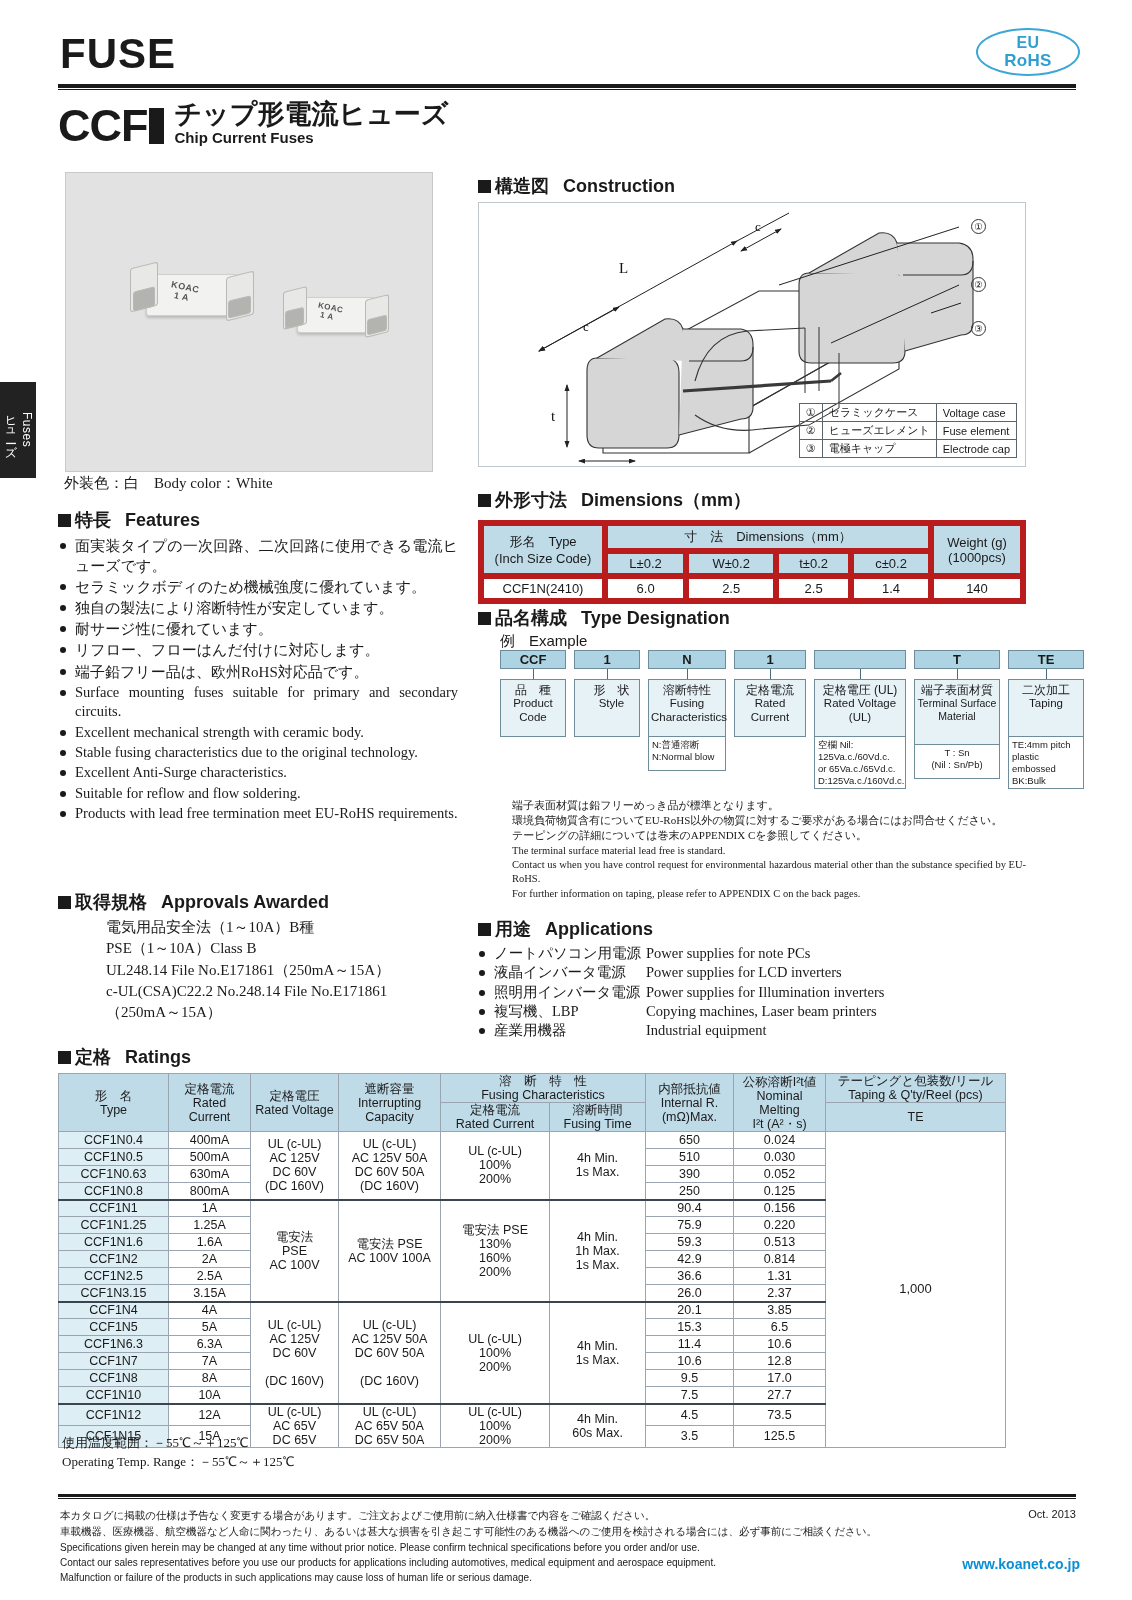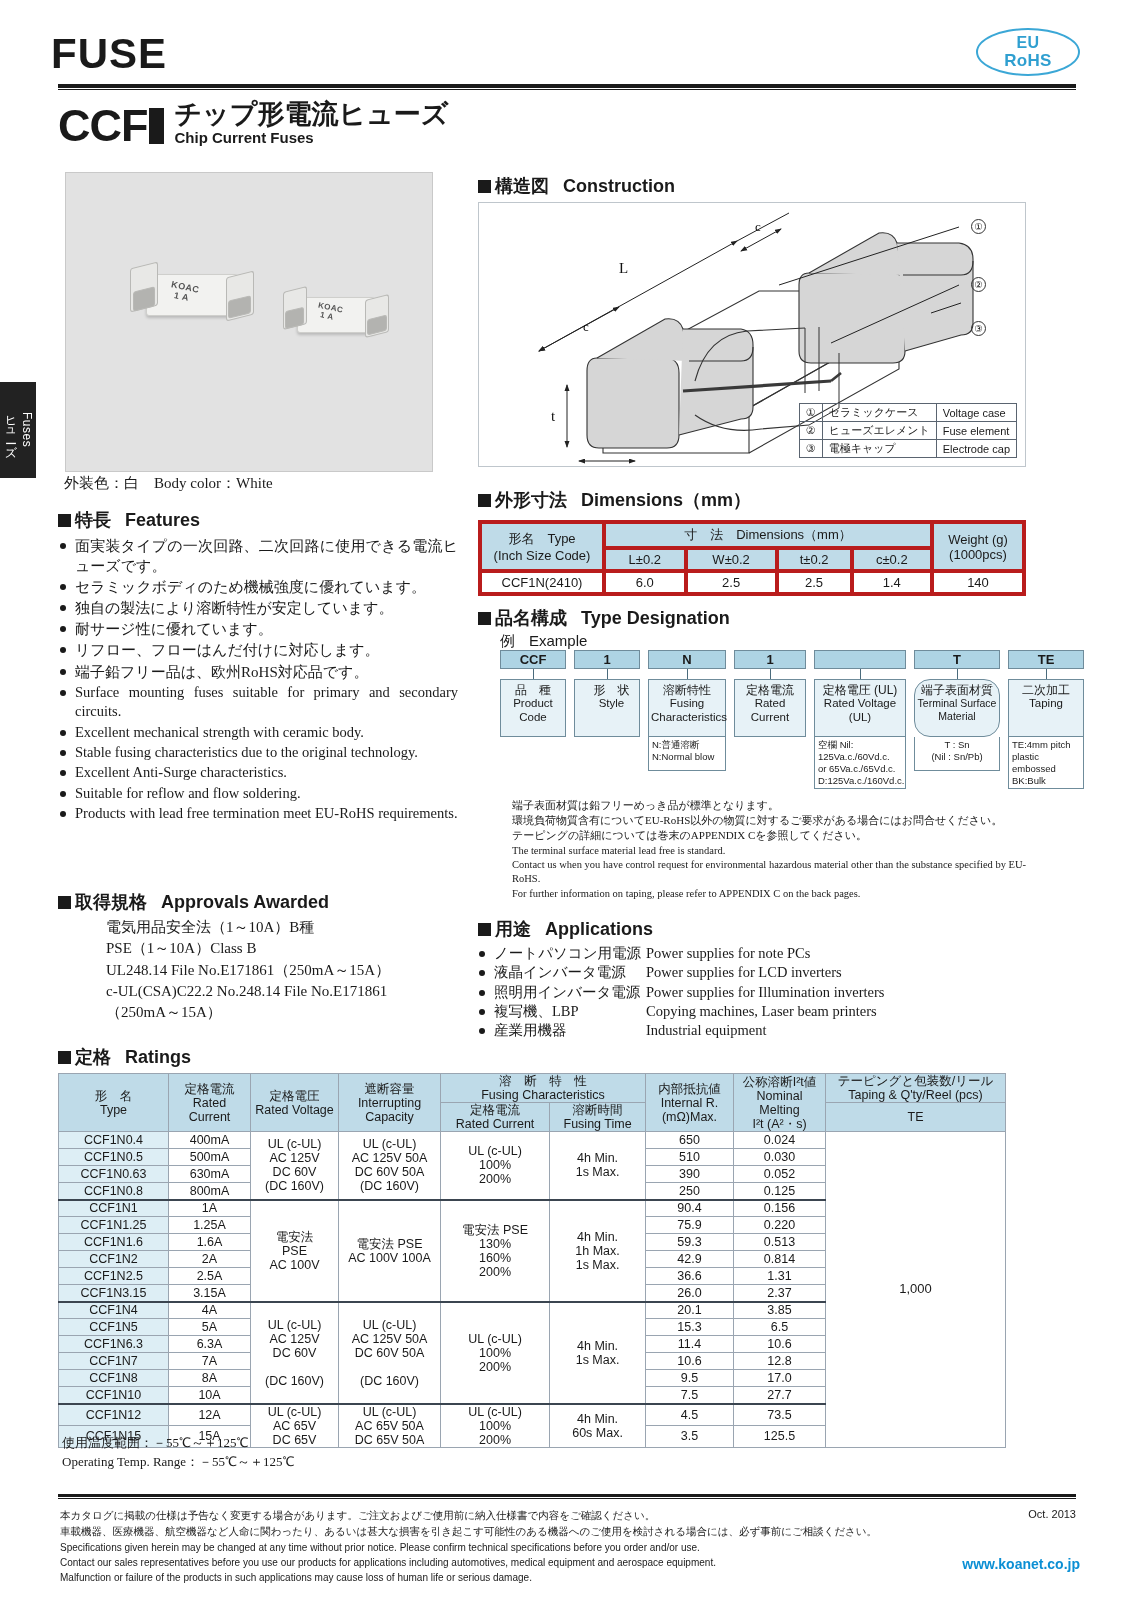--- a/index.html
+++ b/index.html
@@ -9,21 +9,21 @@
     background:#ffffff;
     font-family:"Liberation Sans", sans-serif;
     color:#1a1a1a;
     position:relative;
     overflow:hidden;
   }
   .page { position:absolute; inset:0; }
 
   
   .hdr-title {
-    position:absolute; left:51px; top:30px;
+    position:absolute; left:60px; top:30px;
     font-size:42px; font-weight:bold; letter-spacing:1px;
     font-family:"Liberation Sans", sans-serif;
   }
   .hdr-rule {
     position:absolute; left:58px; top:84px; width:1018px;
     border-top:4px solid #1a1a1a; border-bottom:1px solid #1a1a1a; height:6px;
   }
   .rohs {
     position:absolute; right:52px; top:28px;
     width:104px; height:48px;
@@ -115,21 +115,21 @@
     font-size:9.5px; line-height:1;
   }
   .leg { position:absolute; right:8px; bottom:8px; border-collapse:collapse; font-size:11px; }
   .leg td { border:1px solid #5a6470; padding:1px 6px; white-space:nowrap; }
   .leg td.n { text-align:center; width:22px; }
   .leg td.jp { font-size:11px; }
 
   
   table.dt { border-collapse:collapse; font-size:13px; }
   table.dt th, table.dt td {
-    border:4px solid #b91c1c; text-align:center; padding:2px 4px;
+    border:6px solid #b91c1c; text-align:center; padding:2px 4px;
   }
   table.dt th { background:#bfdbe8; font-weight:normal; }
   table.dt td { background:#fff; }
 
   
   .td-wrap { position:absolute; left:500px; top:650px; }
   .td-col { position:absolute; }
   .td-code {
     background:#aed4e4; border:1px solid #6f8c9b; text-align:center;
     font-size:13px; font-weight:bold; height:19px; line-height:17px;
@@ -473,21 +473,21 @@
       </div>
       <div class="td-sub" style="white-space:pre-line; height:52px;">空欄 Nil:
   125Va.c./60Vd.c.
   or 65Va.c./65Vd.c.
 D:125Va.c./160Vd.c.</div>
     </div>
 
     <div class="td-col" style="left:414px; top:0px; width:86px;">
       <div class="td-code">T</div>
       <div class="td-stem"></div>
-      <div class="td-box" style="height:58px; font-size:10.5px;border-radius:16px;">
+      <div class="td-box" style="height:66px; font-size:10.5px;">
         <div class="jp">端子表面材質</div>
         <div style="white-space:pre-line">Terminal Surface Material</div>
       </div>
       <div class="td-sub c" style="white-space:pre-line; height:34px;">T : Sn
 (Nil : Sn/Pb)</div>
     </div>
 
     <div class="td-col" style="left:508px; top:0px; width:76px;">
       <div class="td-code">TE</div>
       <div class="td-stem"></div>

